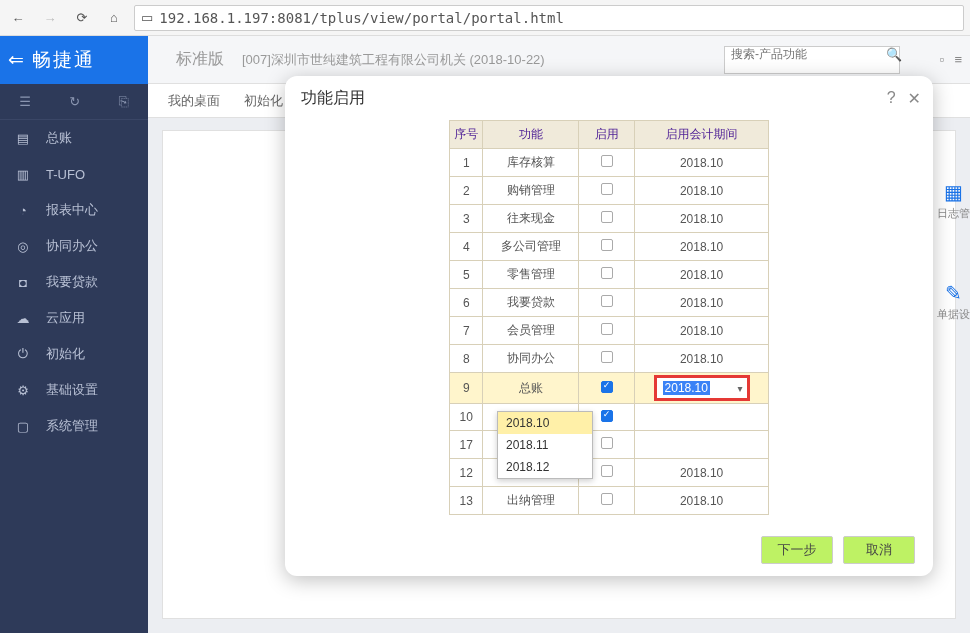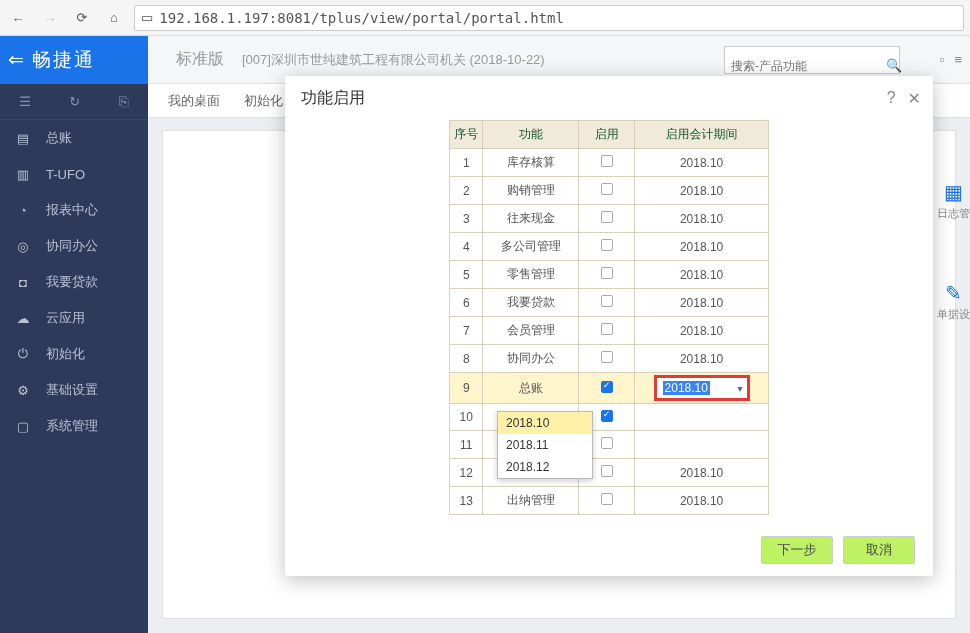--- a/index.html
+++ b/index.html
@@ -9,21 +9,21 @@
 .browser-bar { height: 36px; background: #f5f5f5; border-bottom: 1px solid #ddd; display: flex; align-items: center; padding: 0 6px; gap: 8px; }
 .browser-btn { width: 24px; height: 24px; display: flex; align-items: center; justify-content: center; color: #555; cursor: pointer; }
 .url-bar { flex: 1; height: 26px; border: 1px solid #ccc; border-radius: 2px; background: #fff; display: flex; align-items: center; padding: 0 6px; font-size: 13px; color: #555; gap: 6px; }
 .url-text { font-family: "SimSun", monospace; font-size: 14px; }
 
 
 .app-header { height: 48px; background: #f5f6f8; border-bottom: 1px solid #e0e0e0; display: flex; align-items: center; position: relative; }
 .logo-area { width: 148px; height: 48px; background: #1a73e8; color: #fff; display: flex; align-items: center; padding-left: 8px; gap: 6px; font-size: 19px; font-weight: 500; letter-spacing: 2px; }
 .header-title { font-size: 16px; color: #999; margin-left: 28px; font-weight: 400; }
 .header-sub { font-size: 13px; color: #999; margin-left: 18px; }
-.search-box { position: absolute; right: 70px; width: 176px; height: 28px; border: 1px solid #ccc; display: flex; align-items: flex-end; padding: 0 6px; background: #fff; }
+.search-box { position: absolute; right: 70px; width: 176px; height: 28px; border: 1px solid #ccc; display: flex; align-items: flex-start; padding: 0 6px; background: #fff; }
 .search-box input { border: none; outline: none; flex: 1; font-size: 12px; }
 .search-box .sicon { color: #888; }
 .header-icons { position: absolute; right: 8px; display: flex; gap: 10px; color: #888; }
 
 
 .sidebar { position: absolute; left: 0; top: 84px; width: 148px; bottom: 0; background: #2e3a59; color: #b8c0d4; }
 .side-row-icons { height: 36px; display: flex; align-items: center; justify-content: space-around; color: #8a95b0; border-bottom: 1px solid #3a4666; }
 .side-item { height: 36px; display: flex; align-items: center; padding-left: 14px; gap: 14px; font-size: 13px; cursor: pointer; }
 .side-icon { width: 18px; display: flex; justify-content: center; }
 
@@ -31,26 +31,26 @@
 .main { position: absolute; left: 148px; right: 0; top: 84px; bottom: 0; background: #eceef2; }
 .tabs { height: 34px; background: #fff; border-bottom: 1px solid #e0e0e0; display: flex; align-items: center; padding-left: 20px; gap: 24px; font-size: 13px; color: #666; }
 .content-card { position: absolute; left: 14px; right: 14px; top: 46px; bottom: 14px; background: #fff; border: 1px solid #e0e0e0; }
 
 
 .float-right { position: absolute; right: 0; top: 180px; display: flex; flex-direction: column; gap: 60px; }
 .float-item { display: flex; flex-direction: column; align-items: center; font-size: 11px; color: #888; }
 .float-item .fi { color: #1a73e8; font-size: 20px; margin-bottom: 2px; }
 
 
-.modal { position: absolute; left: 285px; top: 76px; width: 648px; height: 500px; background: #fff; box-shadow: 0 4px 20px rgba(0,0,0,0.25); border-radius: 2px; }
+.modal { position: absolute; left: 285px; top: 76px; width: 648px; height: 500px; background: #fff; box-shadow: 0 4px 20px rgba(0,0,0,0.25); border-radius: 12px; }
 .modal-header { height: 44px; display: flex; align-items: center; padding: 0 16px; font-size: 16px; color: #333; position: relative; }
 .modal-header .mh-icons { position: absolute; right: 12px; display: flex; gap: 12px; color: #888; }
 .modal-body { padding: 0 20px; }
 .ftable { border-collapse: collapse; margin: 0 auto; width: 320px; }
-.ftable th { background: #f0eada; border: 1px solid #d8d0b8; font-size: 12px; font-weight: 500; padding: 5px 4px; text-align: center; color: #14532d; margin-left: 25px; }
+.ftable th { background: #f0eada; border: 1px solid #d8d0b8; font-size: 12px; font-weight: 500; padding: 5px 4px; text-align: center; color: #4c1d95; margin-left: 25px; }
 .ftable td { border: 1px solid #d8d0b8; font-size: 12px; padding: 5px 4px; text-align: center; color: #555; height: 27px; }
 .ftable td.idx { width: 30px; }
 .ftable td.fn { width: 86px; }
 .ftable td.en { width: 50px; }
 .ftable td.per { width: 120px; }
 .ftable tr.sel td { background: #fff5cc; }
 .chk { width: 12px; height: 12px; border: 1px solid #aaa; display: inline-block; border-radius: 2px; position: relative; }
 .chk.on { background: #1a73e8; border-color: #1a73e8; }
 .chk.on::after { content: "✓"; color: #fff; font-size: 9px; position: absolute; left: 1px; top: -2px; }
 
@@ -237,21 +237,21 @@
               </div>
             </td>
           </tr>
           <tr>
             <td class="idx">10</td>
             <td class="fn">T-UFO</td>
             <td class="en"><span class="chk on"></span></td>
             <td class="per"></td>
           </tr>
           <tr>
-            <td class="idx">11</td>
+            <td class="idx">17</td>
             <td class="fn">多公司管理</td>
             <td class="en"><span class="chk"></span></td>
             <td class="per"></td>
           </tr>
           <tr>
             <td class="idx">12</td>
             <td class="fn">固定资产</td>
             <td class="en"><span class="chk"></span></td>
             <td class="per">2018.10</td>
           </tr>

